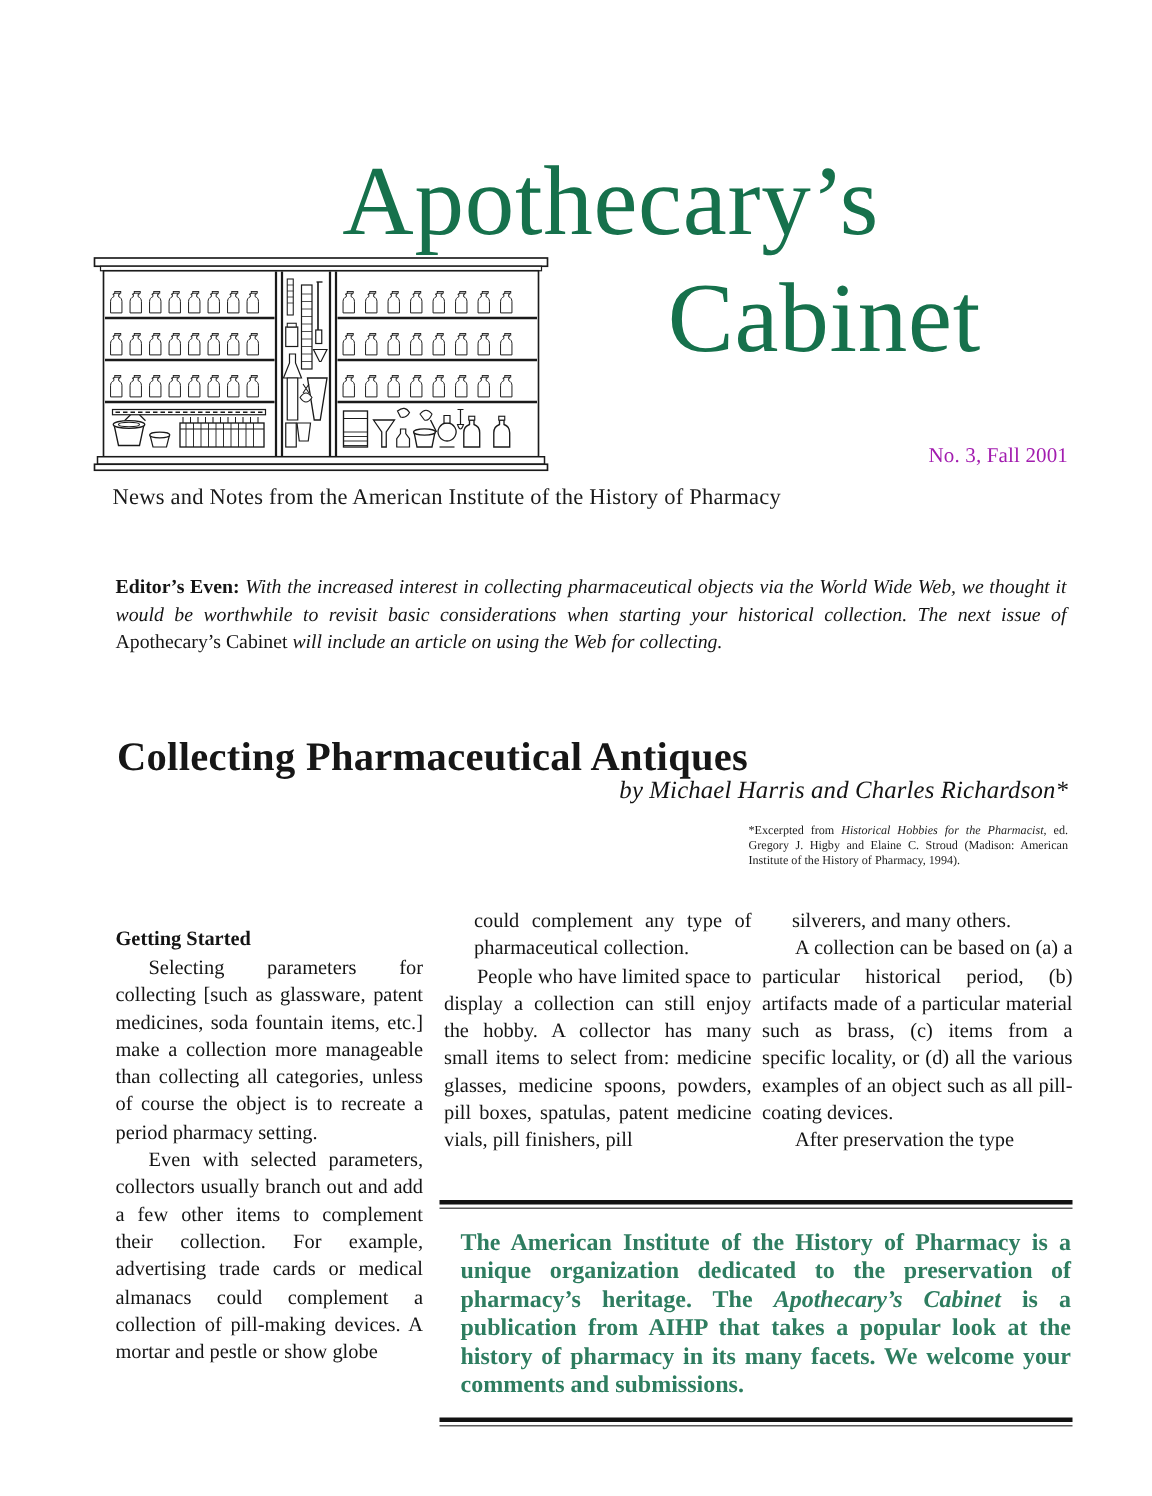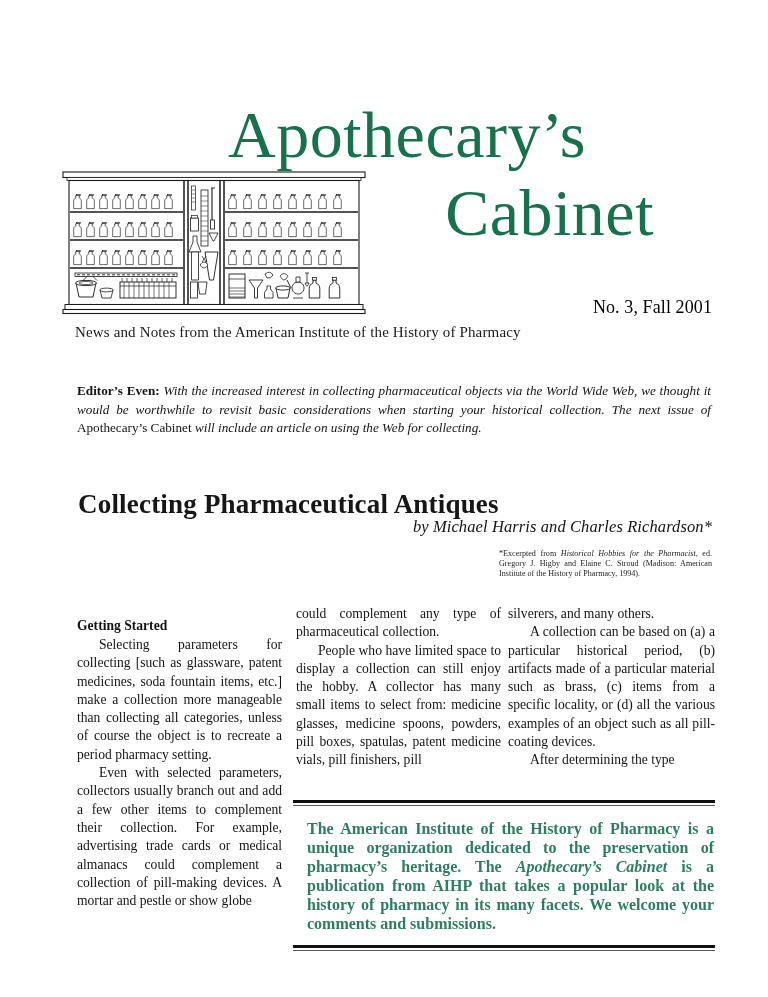--- a/index.html
+++ b/index.html
@@ -58,22 +58,22 @@
     width: 304px;
     height: 152px;
     z-index: 1;
   }
   .cabinet-wrap svg { display: block; width: 304px; height: 152px; }
 
   .issue-line {
     position: absolute;
     right: 56px;
     top: 201px;
-    font-size: 18px;
-    color: #000000;
+    font-size: 14px;
+    color: #a21caf;
     letter-spacing: 0.1px;
     z-index: 4;
   }
 
   .subtitle-line {
     position: absolute;
     left: 75px;
     top: 228px;
     font-size: 15px;
     letter-spacing: 0.15px;
@@ -134,21 +134,21 @@
     top: 605px;
     width: 205px;
     font-size: 13.6px;
     line-height: 18.3px;
     text-align: justify;
     text-justify: inter-word;
     color: #141414;
   }
   .col p { margin: 0; text-indent: 22px; }
   .col p.first { text-indent: 22px; }
-  .col p.cont { text-indent: 0; }
+  .col p.cont { text-indent: 0; margin-left: 20px; }
   .col h3 {
     margin: 0 0 1px 0;
     font-size: 13.6px;
     line-height: 18px;
     font-weight: bold;
     text-align: left;
     text-indent: 0;
   }
 
   #col1 { left: 77px; margin-top: 12px; }
@@ -436,21 +436,21 @@
   </div>
 
   <div class="col" id="col2">
     <p class="cont">could complement any type of pharmaceutical collection.</p>
     <p>People who have limited space to display a collection can still enjoy the hobby. A collector has many small items to select from: medicine glasses, medicine spoons, powders, pill boxes, spatulas, patent medicine vials, pill finishers, pill</p>
   </div>
 
   <div class="col" id="col3">
     <p class="cont">silverers, and many others.</p>
     <p>A collection can be based on (a) a particular historical period, (b) artifacts made of a particular material such as brass, (c) items from a specific locality, or (d) all the various examples of an object such as all pill-coating devices.</p>
-    <p>After determining the type</p>
+    <p>After preservation the type</p>
   </div>
 
   <div class="promo">
     <div class="rule-double"></div>
     <div class="promo-body">
       <span>The American Institute of the History of Pharmacy is a unique organization dedicated to the preservation of pharmacy’s heritage. The </span><i>Apothecary’s Cabinet</i><span> is a publication from AIHP that takes a popular look at the history of pharmacy in its many facets. We welcome your comments and submissions.</span>
     </div>
     <div class="rule-double promo-rule-bottom"></div>
   </div>
 

